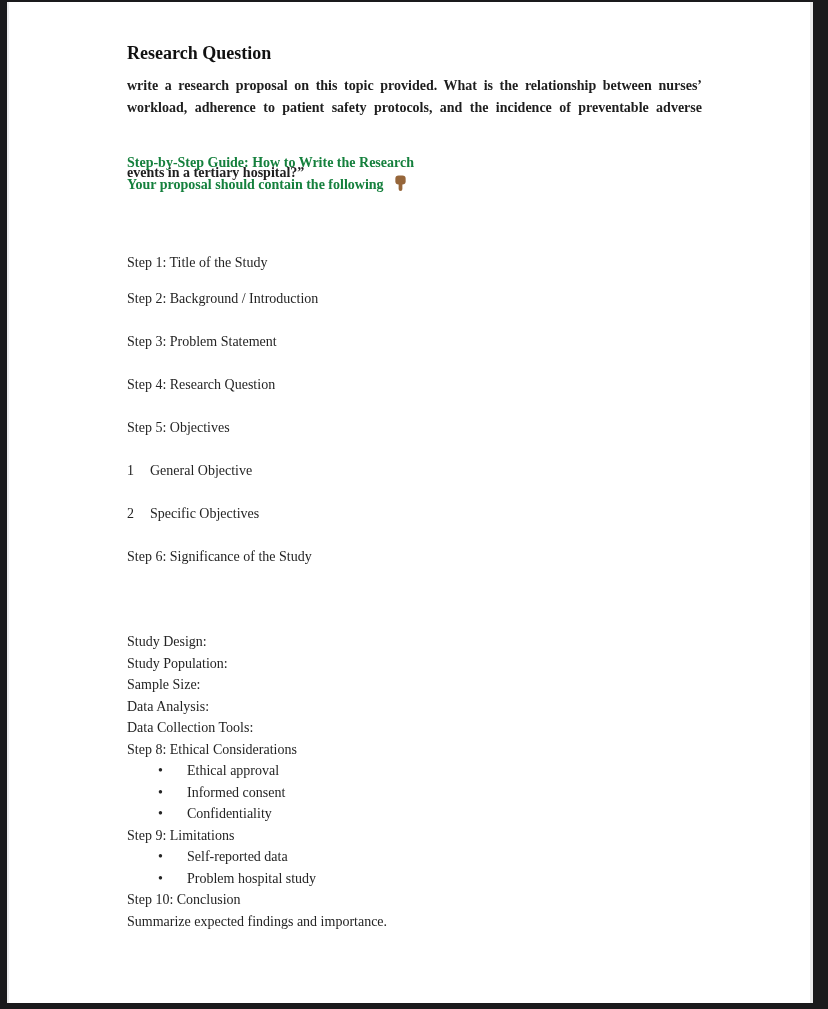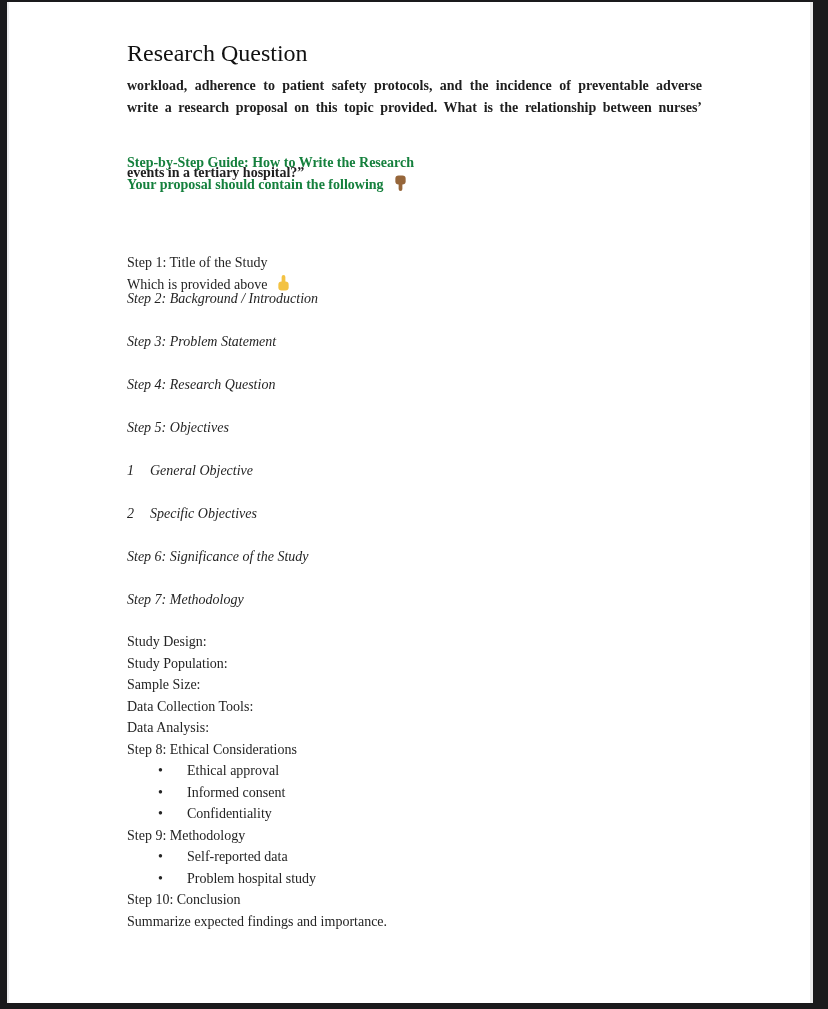--- a/index.html
+++ b/index.html
@@ -28,41 +28,41 @@
     left: 127px; top: 0;
     width: 575px; height: 1009px;
     font-size: 14px;
     line-height: 21.5px;
   }
 
   .block { position: absolute; left: 0; width: 575px; }
 
   .doc-title {
     top: 40px;
-    font-size: 24px;
+    font-size: 18px;
     line-height: 26px;
-    font-weight: normal;
+    font-weight: bold;
     color: #111111;
   }
 
   .intro { top: 75px; font-weight: bold; color: #1e1e1e; }
   .intro .jline {
     text-align: justify;
     text-align-last: justify;
     white-space: nowrap;
     overflow: visible;
   }
   .intro .jline.last {
     text-align-last: left;
     margin-top: 44px;
   }
 
   .guide { top: 152px; font-weight: bold; color: #15803d; }
   .step1 { top: 216px; margin-top: 36px; }
-  .spaced { top: 288px; font-style: italic; }
+  .spaced { top: 288px; }
   .spaced .item { margin-bottom: 21.5px; }
   .tail { top: 631px; }
 
   .line { position: relative; }
   .line.numbered { padding-left: 23px; }
   .line.numbered .num { position: absolute; left: 0; top: 0; }
   .line.bulleted { padding-left: 60px; }
   .line.bulleted .bullet-char { position: absolute; left: 31px; top: 0; }
 
   .emoji { display: inline-block; vertical-align: -3px; margin-left: 9px; }
@@ -75,66 +75,59 @@
 <div class="bar bar-left"></div>
 <div class="bar bar-right"></div>
 <div class="divider div-left"></div>
 <div class="divider div-right"></div>
 
 <div class="page-content">
 
   <h1 class="block doc-title">Research Question</h1>
 
   <div class="block intro">
+    <div class="jline">write a research proposal on this topic provided. What is the relationship between nurses’</div>
     <div class="jline">workload, adherence to patient safety protocols, and the incidence of preventable adverse</div>
-    <div class="jline">write a research proposal on this topic provided. What is the relationship between nurses’</div>
     <div class="jline last">events in a tertiary hospital?”</div>
   </div>
 
   <div class="block guide">
     <div class="line">Step-by-Step Guide: How to Write the Research</div>
     <div class="line"><span>Your proposal should contain the following</span><svg class="emoji" width="15" height="18" viewBox="0 0 16 18">
           <g fill="#96663a">
             <rect x="2.5" y="1" width="11" height="9.5" rx="3.5"></rect>
             <rect x="6" y="7" width="4" height="10.5" rx="2"></rect>
           </g>
         </svg></div>
   </div>
 
   <div class="block step1">
     <div class="line">Step 1: Title of the Study</div>
-    <div class="line"><span>Which is provided above</span><svg class="emoji" width="15" height="18" viewBox="0 0 16 18">
-          <g fill="#f3c243">
-            <rect x="6" y="0.5" width="4" height="10.5" rx="2"></rect>
-            <rect x="2.5" y="7.5" width="11" height="9.5" rx="3.5"></rect>
-          </g>
-        </svg></div>
   </div>
 
   <div class="block spaced">
     <div class="item line">Step 2: Background / Introduction</div>
     <div class="item line">Step 3: Problem Statement</div>
     <div class="item line">Step 4: Research Question</div>
     <div class="item line">Step 5: Objectives</div>
     <div class="item line numbered"><span class="num">1</span><span>General Objective</span></div>
     <div class="item line numbered"><span class="num">2</span><span>Specific Objectives</span></div>
     <div class="item line">Step 6: Significance of the Study</div>
-    <div class="item line">Step 7: Methodology</div>
   </div>
 
   <div class="block tail">
     <div class="line">Study Design:</div>
     <div class="line">Study Population:</div>
     <div class="line">Sample Size:</div>
+    <div class="line">Data Analysis:</div>
     <div class="line">Data Collection Tools:</div>
-    <div class="line">Data Analysis:</div>
     <div class="line">Step 8: Ethical Considerations</div>
     <div class="line bulleted"><span class="bullet-char">•</span><span>Ethical approval</span></div>
     <div class="line bulleted"><span class="bullet-char">•</span><span>Informed consent</span></div>
     <div class="line bulleted"><span class="bullet-char">•</span><span>Confidentiality</span></div>
-    <div class="line">Step 9: Methodology</div>
+    <div class="line">Step 9: Limitations</div>
     <div class="line bulleted"><span class="bullet-char">•</span><span>Self-reported data</span></div>
     <div class="line bulleted"><span class="bullet-char">•</span><span>Problem hospital study</span></div>
     <div class="line">Step 10: Conclusion</div>
     <div class="line">Summarize expected findings and importance.</div>
   </div>
 
 </div>
 
 </body></html>

